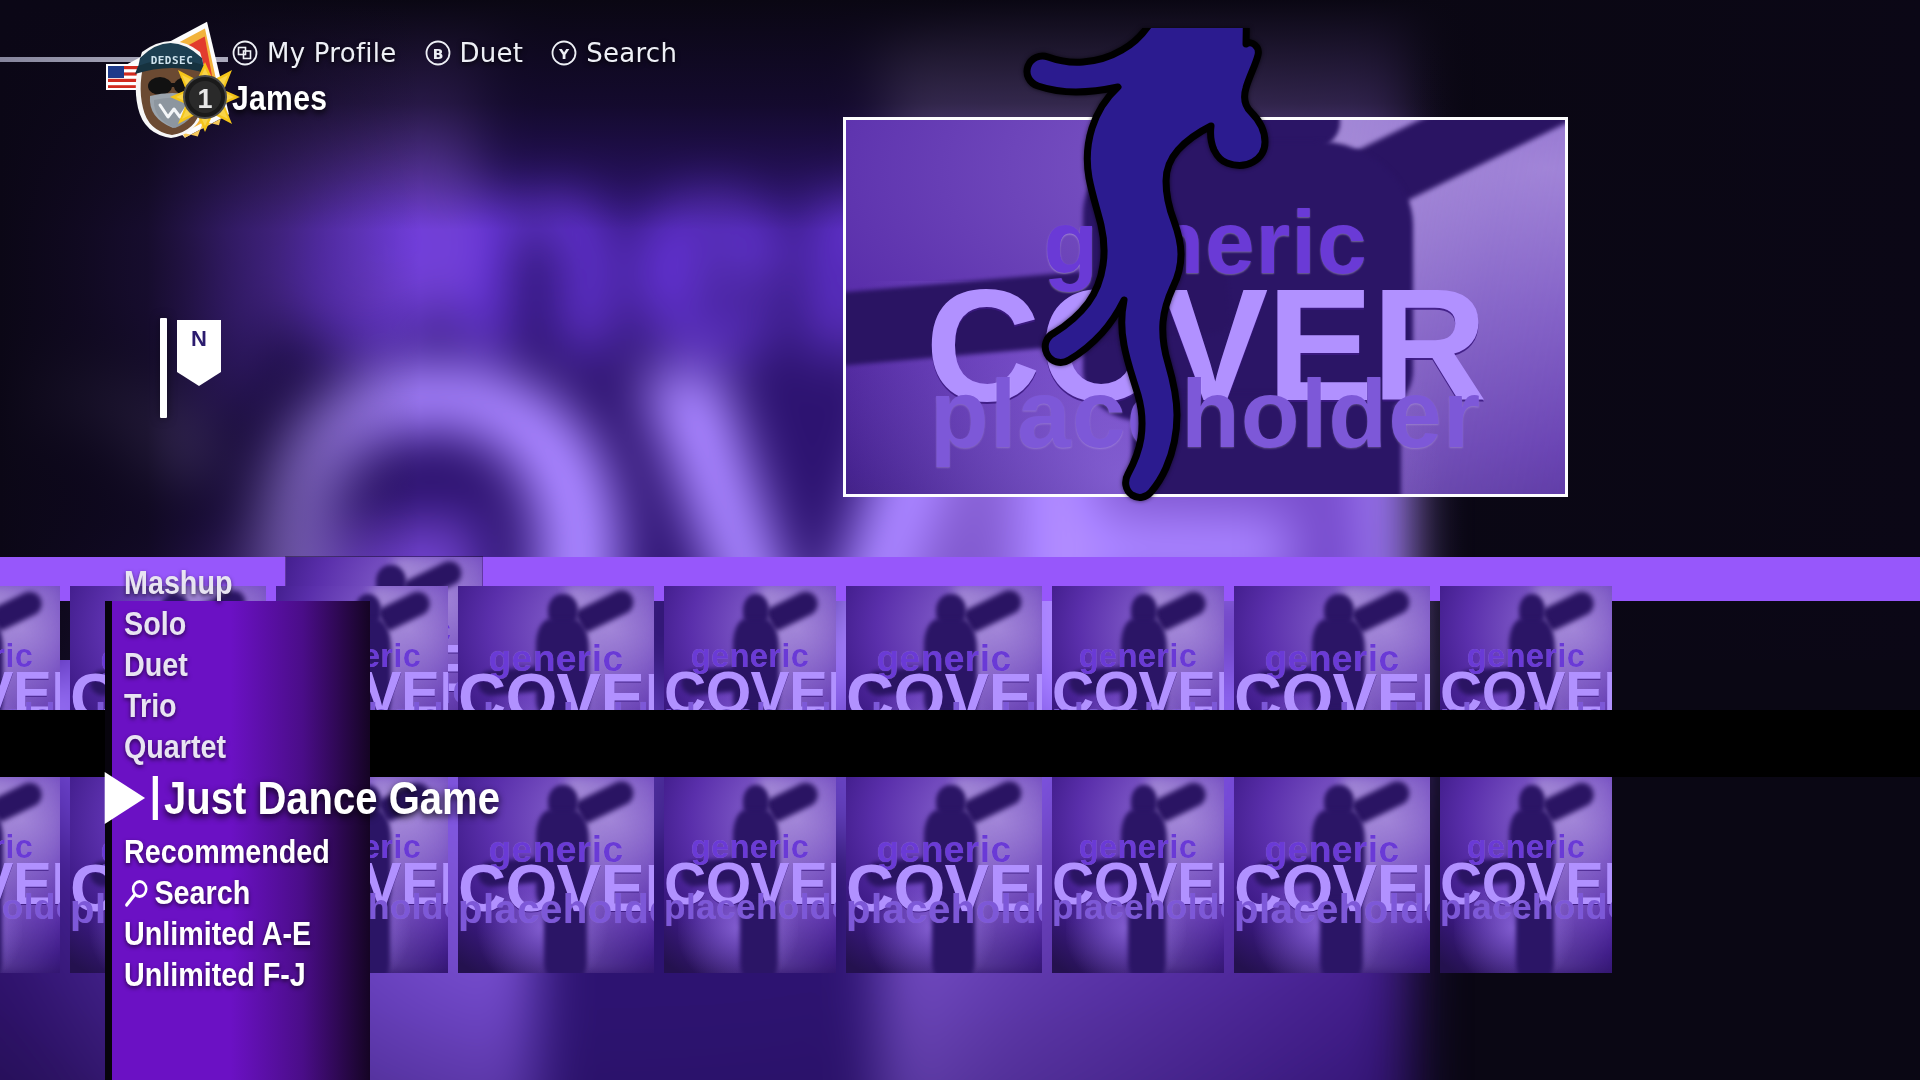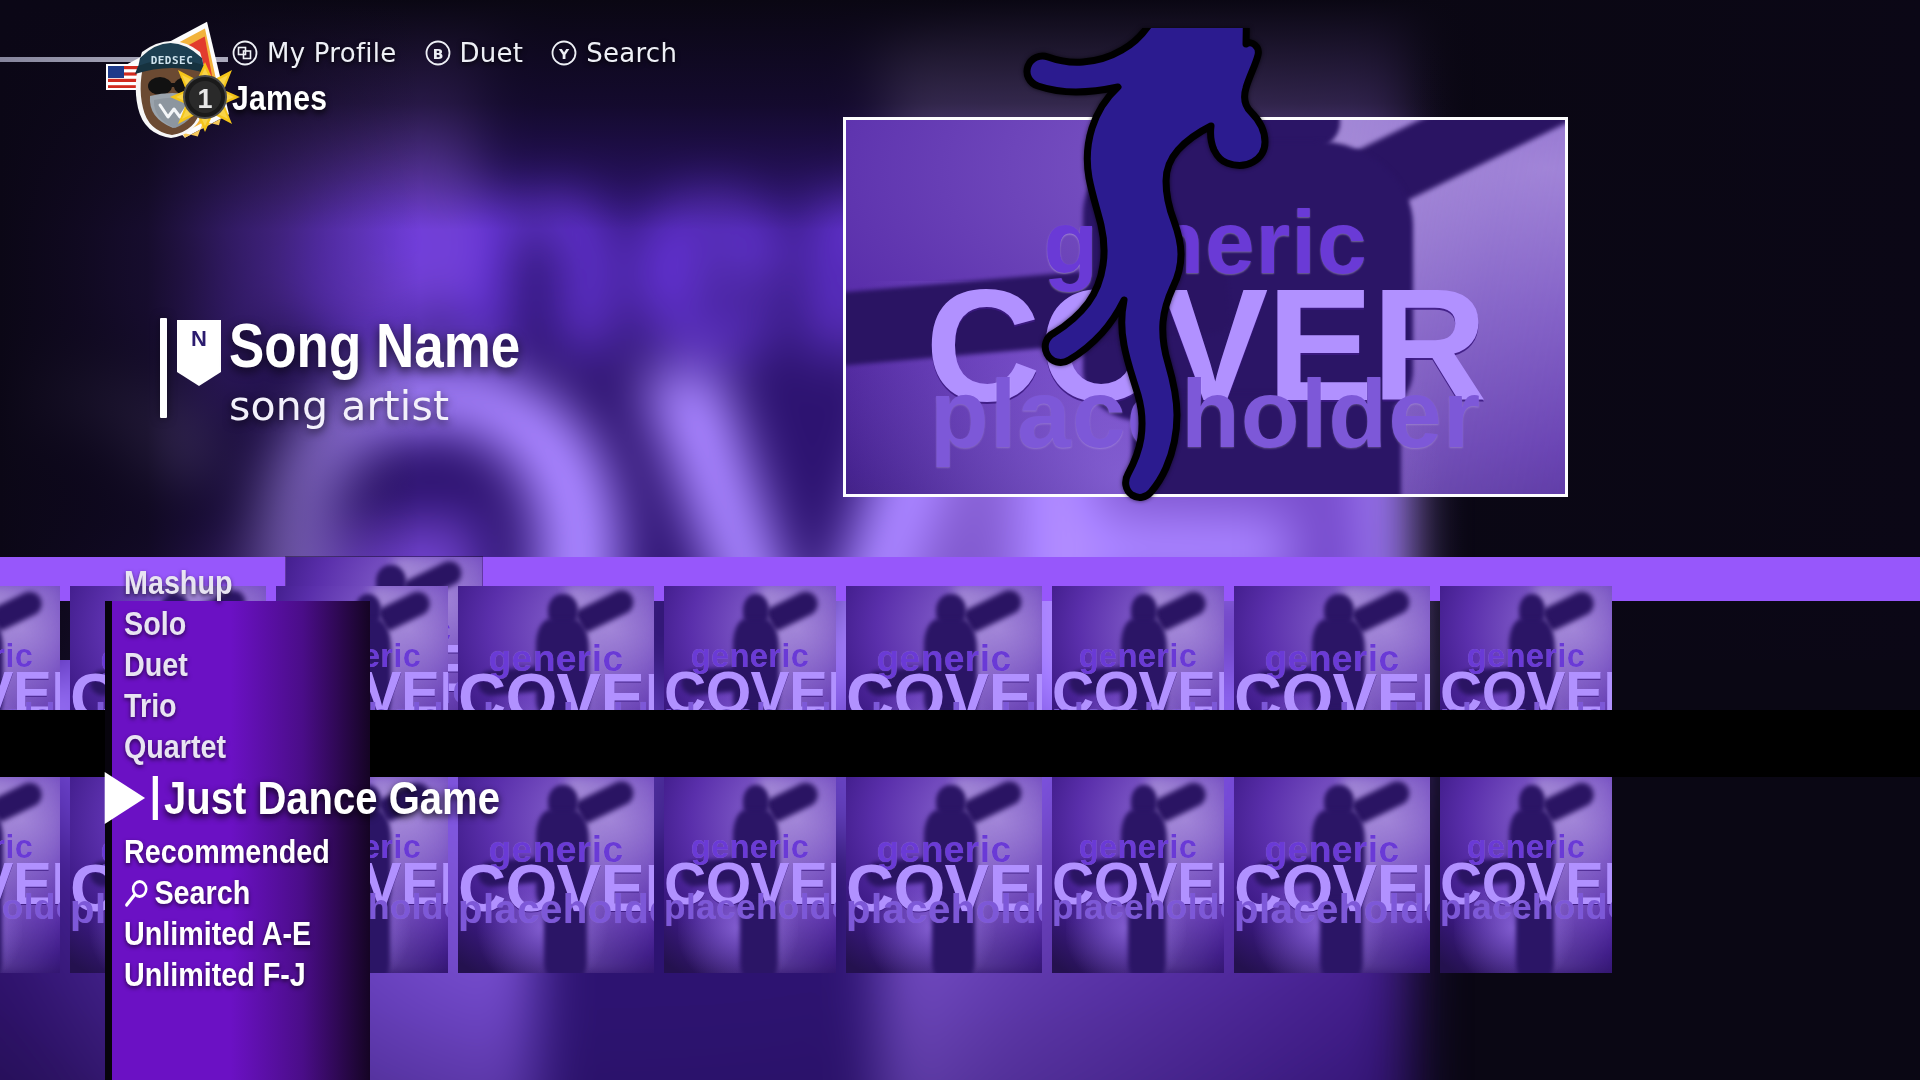--- a/index.html
+++ b/index.html
@@ -307,24 +307,20 @@
   <div class="uname">James</div>
 
   <div class="song-block">
     <div class="song-bar"></div>
     <div class="nbadge">
       <svg viewBox="0 0 44 66" xmlns="http://www.w3.org/2000/svg">
         <path d="M0 0 H44 V52 L22 66 L0 52 Z" fill="#ffffff"></path>
         <text x="22" y="26" font-family="'Liberation Sans',sans-serif" font-size="22" font-weight="bold" fill="#2b1b6e" text-anchor="middle">N</text>
       </svg>
     </div>
-    <div class="song-texts">
-      <div class="song-name">Song Name</div>
-      <div class="song-artist">song artist</div>
-    </div>
   </div>
 
   <div class="pbar"></div>
 
   <div class="sel-tile cover">
     <div class="sky"></div>
       <div class="wall"></div>
       <div class="glow"></div>
     <div class="sil-arm2"></div>
       <div class="sil-head"></div>

